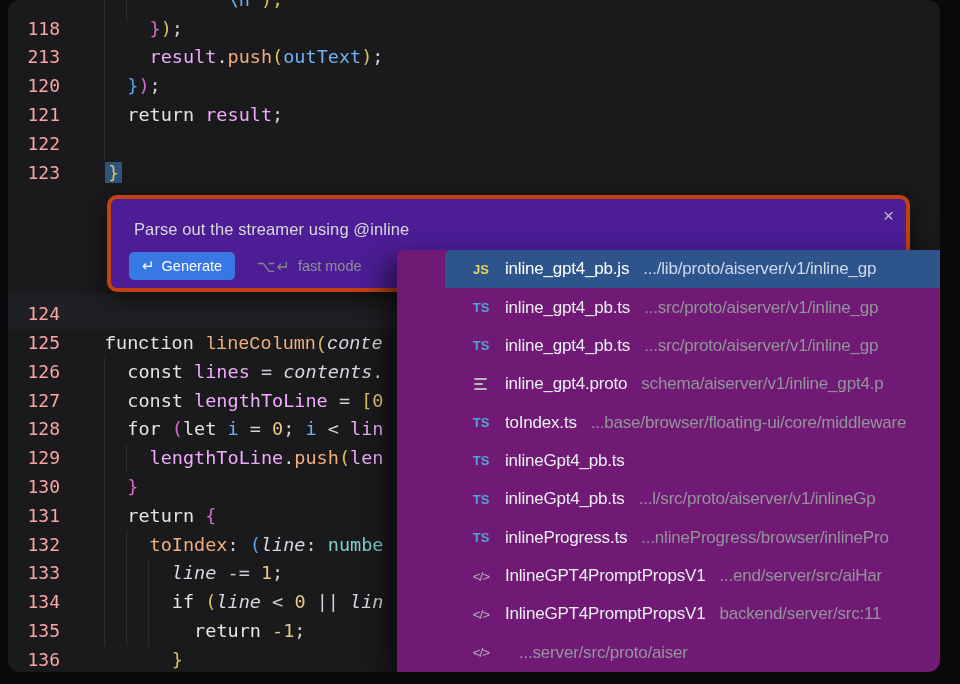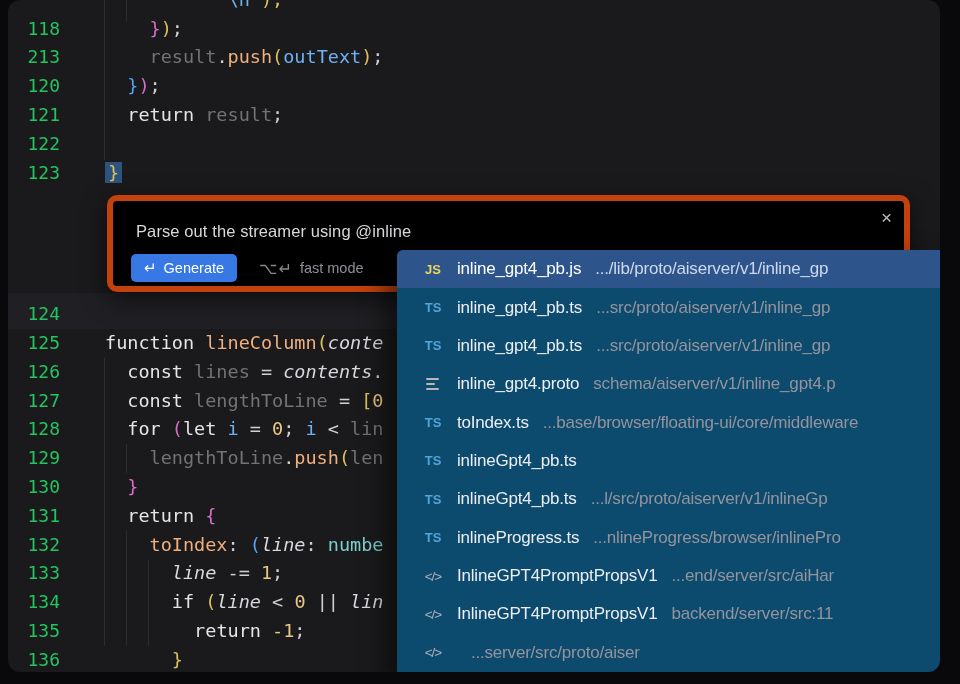--- a/index.html
+++ b/index.html
@@ -20,38 +20,38 @@
   .guide { position:absolute; width:1px; background:#2d2d31; z-index:2; }
   
   .code-group { position:absolute; left:0; z-index:3; width:100%; }
   #code-partial { top:-14px; }
   #code-top    { top:14.6px; }
   #code-bottom { top:300.2px; }
   .cl {
     height:28.8px; line-height:28.8px; white-space:pre;
     font-family:"DejaVu Sans Mono", monospace; font-size:18.5px;
   }
-  .ln { display:inline-block; width:52px; text-align:right; color:#22c55e; font-size:18px; }
+  .ln { display:inline-block; width:52px; text-align:right; color:#fca5a5; font-size:18px; }
   .code { display:inline-block; margin-left:45px; }
   .tk-kw   { color:#e5e5e5; }
-  .tk-var  { color:#737373; }
+  .tk-var  { color:#f0abfc; }
   .tk-fn   { color:#efaf7e; }
   .tk-blue { color:#6db2f2;margin-top:8px; }
   .tk-num  { color:#e9c784; }
   .tk-param{ color:#d8d8de; font-style:italic; }
   .tk-type { color:#7bd0cd; }
   .tk-punc { color:#cfcfd4; }
   .tk-by   { color:#dcc05e; }
   .tk-bp   { color:#d76bc8; }
   .tk-bb   { color:#54a2f0; }
   .tk-sel  { color:#dcc05e; background:#2d537f; padding:0 3px; }
   
   .popup {
     position:absolute; left:99px; top:195px; width:803px; height:97px;
-    background:#000000; border:6px solid #c2410c; border-radius:10px;
+    background:#4c1d95; border:4px solid #c2410c; border-radius:10px;
     box-shadow:0 8px 24px rgba(0,0,0,.55); z-index:5;
   }
   .popup-prompt {
     position:absolute; left:23px; top:21px; font-size:16.5px; color:#d8d8dc; letter-spacing:.1px;
   }
   .popup-close {
     position:absolute; right:12px; top:6px; color:#bcbcc2; font-size:19px;
     cursor:default; line-height:22px;
   }
   .popup-controls { position:absolute; left:18px; top:53px; display:flex; align-items:center; }
@@ -59,23 +59,23 @@
     display:inline-flex; align-items:center; gap:7px; height:28px; padding:0 13px;
     background:#3878e4; color:#fff; border:none; border-radius:5px;
     font-size:14.5px; font-family:"Liberation Sans", sans-serif;
   }
   .generate-btn .ret { font-size:15px; }
   .fast-mode { margin-left:22px; color:#8f9096; font-size:14.5px; display:inline-flex; gap:7px; align-items:center; }
   .fast-mode .keys { font-size:16px; letter-spacing:1px; color:#85868c; }
   
   .dropdown {
     position:absolute; left:389px; top:250px; width:543px; height:422px;
-    background:#0c4a6e; border-top-left-radius:6px;
+    background:#701a75; border-top-left-radius:6px;
     box-shadow:-12px 10px 26px rgba(0,0,0,.5); z-index:10;
-    display:flex; flex-direction:column; overflow:hidden;
+    display:flex; flex-direction:column; overflow:hidden;padding-left:48px;
   }
   .dd-row {
     flex:1 1 auto; display:flex; align-items:center; padding-left:22px;
     white-space:nowrap; overflow:hidden;
   }
   .dd-row.selected { background:#2e548c; border-top-left-radius:6px; }
   .dd-icon {
     width:28px; flex:0 0 28px; margin-right:10px; text-align:center;
     font-weight:bold; font-size:13px;
   }
@@ -112,21 +112,21 @@
   <div id="code-top" class="code-group">
       <div class="cl"><span class="ln">118</span><span class="code" style="padding-left: 44.56px;"><span class="tk-bp">}</span><span class="tk-by">)</span><span class="tk-punc">;</span></span></div>
       <div class="cl"><span class="ln">213</span><span class="code" style="padding-left: 44.56px;"><span class="tk-var">result</span><span class="tk-punc">.</span><span class="tk-fn">push</span><span class="tk-by">(</span><span class="tk-blue">outText</span><span class="tk-by">)</span><span class="tk-punc">;</span></span></div>
       <div class="cl"><span class="ln">120</span><span class="code" style="padding-left: 22.28px;"><span class="tk-bb">}</span><span class="tk-bp">)</span><span class="tk-punc">;</span></span></div>
       <div class="cl"><span class="ln">121</span><span class="code" style="padding-left: 22.28px;"><span class="tk-kw">return </span><span class="tk-var">result</span><span class="tk-punc">;</span></span></div>
       <div class="cl"><span class="ln">122</span><span class="code" style="padding-left: 22.28px;"></span></div>
       <div class="cl"><span class="ln">123</span><span class="code" style="padding-left: 0px;"><span class="tk-sel">}</span></span></div>
     </div>
   <div id="code-bottom" class="code-group">
       <div class="cl"><span class="ln">124</span><span class="code" style="padding-left: 0px;"></span></div>
-      <div class="cl"><span class="ln">125</span><span class="code" style="padding-left: 0px;"><span class="tk-kw">function </span><span class="tk-fn">lineColumn</span><span class="tk-by">(</span><span class="tk-param">conte</span></span></div>
+      <div class="cl"><span class="ln">125</span><span class="code" style="padding-left: 0px; font-family: Liberation Mono, monospace;"><span class="tk-kw">function </span><span class="tk-fn">lineColumn</span><span class="tk-by">(</span><span class="tk-param">conte</span></span></div>
       <div class="cl"><span class="ln">126</span><span class="code" style="padding-left: 22.28px;"><span class="tk-kw">const </span><span class="tk-var">lines</span><span class="tk-punc"> = </span><span class="tk-param">contents</span><span class="tk-punc">.</span></span></div>
       <div class="cl"><span class="ln">127</span><span class="code" style="padding-left: 22.28px;"><span class="tk-kw">const </span><span class="tk-var">lengthToLine</span><span class="tk-punc"> = </span><span class="tk-by">[</span><span class="tk-num">0</span></span></div>
       <div class="cl"><span class="ln">128</span><span class="code" style="padding-left: 22.28px;"><span class="tk-kw">for </span><span class="tk-bp">(</span><span class="tk-kw">let </span><span class="tk-blue">i</span><span class="tk-punc"> = </span><span class="tk-num">0</span><span class="tk-punc">; </span><span class="tk-blue">i</span><span class="tk-punc"> &lt; </span><span class="tk-var">lin</span></span></div>
       <div class="cl"><span class="ln">129</span><span class="code" style="padding-left: 44.56px;"><span class="tk-var">lengthToLine</span><span class="tk-punc">.</span><span class="tk-fn">push</span><span class="tk-by">(</span><span class="tk-var">len</span></span></div>
       <div class="cl"><span class="ln">130</span><span class="code" style="padding-left: 22.28px;"><span class="tk-bp">}</span></span></div>
       <div class="cl"><span class="ln">131</span><span class="code" style="padding-left: 22.28px;"><span class="tk-kw">return </span><span class="tk-bp">{</span></span></div>
       <div class="cl"><span class="ln">132</span><span class="code" style="padding-left: 44.56px;"><span class="tk-fn">toIndex</span><span class="tk-punc">: </span><span class="tk-bb">(</span><span class="tk-param">line</span><span class="tk-punc">: </span><span class="tk-type">numbe</span></span></div>
       <div class="cl"><span class="ln">133</span><span class="code" style="padding-left: 66.84px;"><span class="tk-param">line</span><span class="tk-punc"> -= </span><span class="tk-num">1</span><span class="tk-punc">;</span></span></div>
       <div class="cl"><span class="ln">134</span><span class="code" style="padding-left: 66.84px;"><span class="tk-kw">if </span><span class="tk-by">(</span><span class="tk-param">line</span><span class="tk-punc"> &lt; </span><span class="tk-num">0</span><span class="tk-punc"> || </span><span class="tk-param">lin</span></span></div>
       <div class="cl"><span class="ln">135</span><span class="code" style="padding-left: 89.12px;"><span class="tk-kw">return </span><span class="tk-num">-1</span><span class="tk-punc">;</span></span></div>

